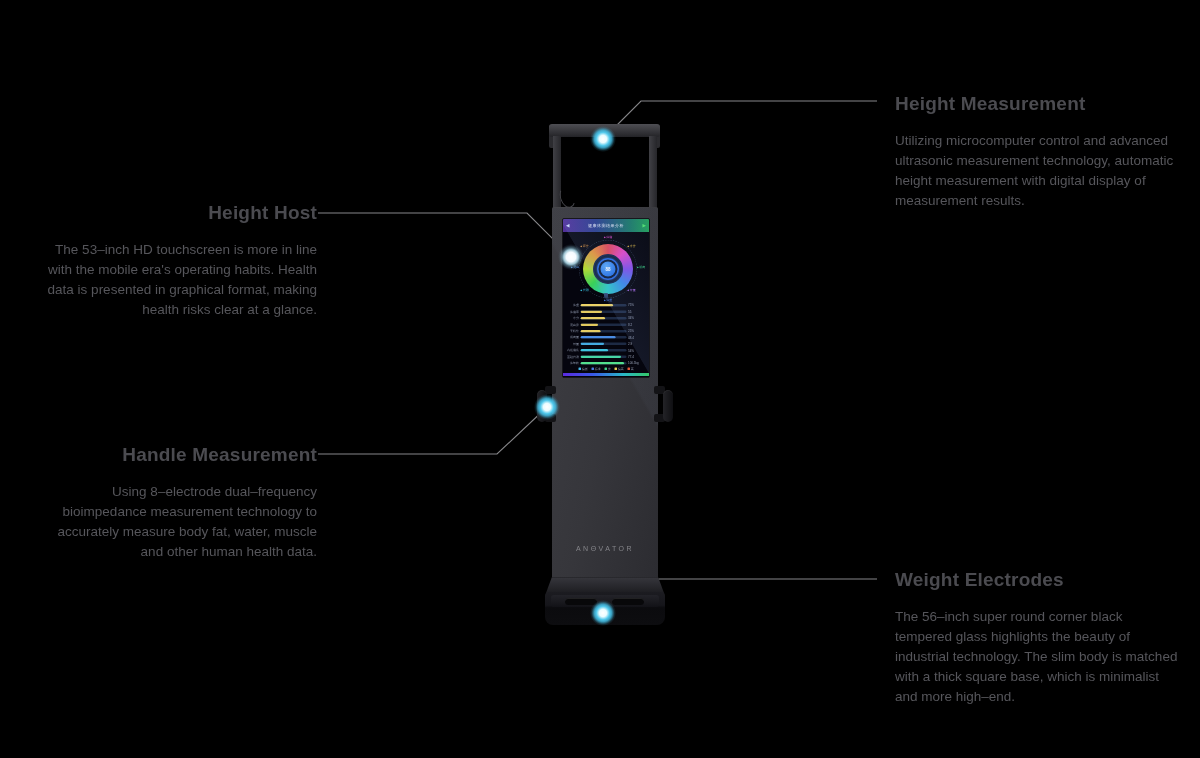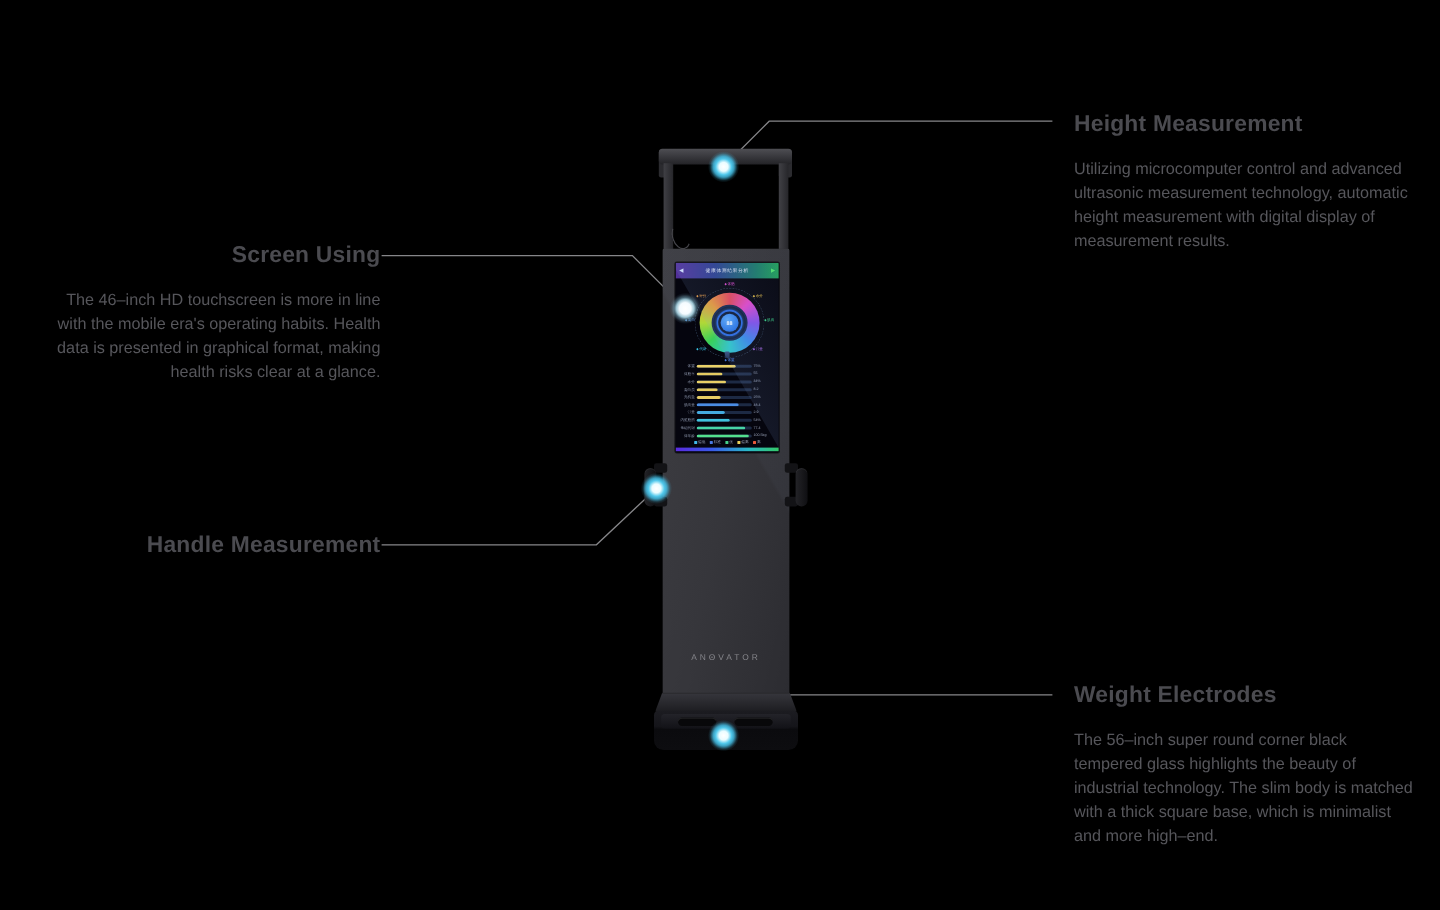--- a/index.html
+++ b/index.html
@@ -273,28 +273,32 @@
   <div class="dot dot-weight"></div>
 
   <div class="callout co-right co-height">
     <div class="co-title">Height Measurement</div>
     <div class="co-body">Utilizing microcomputer control and advanced
 ultrasonic measurement technology, automatic
 height measurement with digital display of
 measurement results.</div>
   </div>
   <div class="callout co-left co-screen">
-    <div class="co-title">Screen Using</div>
-    <div class="co-body">The 46–inch HD touchscreen is more in line
+    <div class="co-title">Height Host</div>
+    <div class="co-body">The 53–inch HD touchscreen is more in line
 with the mobile era's operating habits. Health
 data is presented in graphical format, making
 health risks clear at a glance.</div>
   </div>
   <div class="callout co-left co-handle">
     <div class="co-title">Handle Measurement</div>
+    <div class="co-body">Using 8–electrode dual–frequency
+bioimpedance measurement technology to
+accurately measure body fat, water, muscle
+and other human health data.</div>
   </div>
   <div class="callout co-right co-weight">
     <div class="co-title">Weight Electrodes</div>
     <div class="co-body">The 56–inch super round corner black
 tempered glass highlights the beauty of
 industrial technology. The slim body is matched
 with a thick square base, which is minimalist
 and more high–end.</div>
   </div>
 

